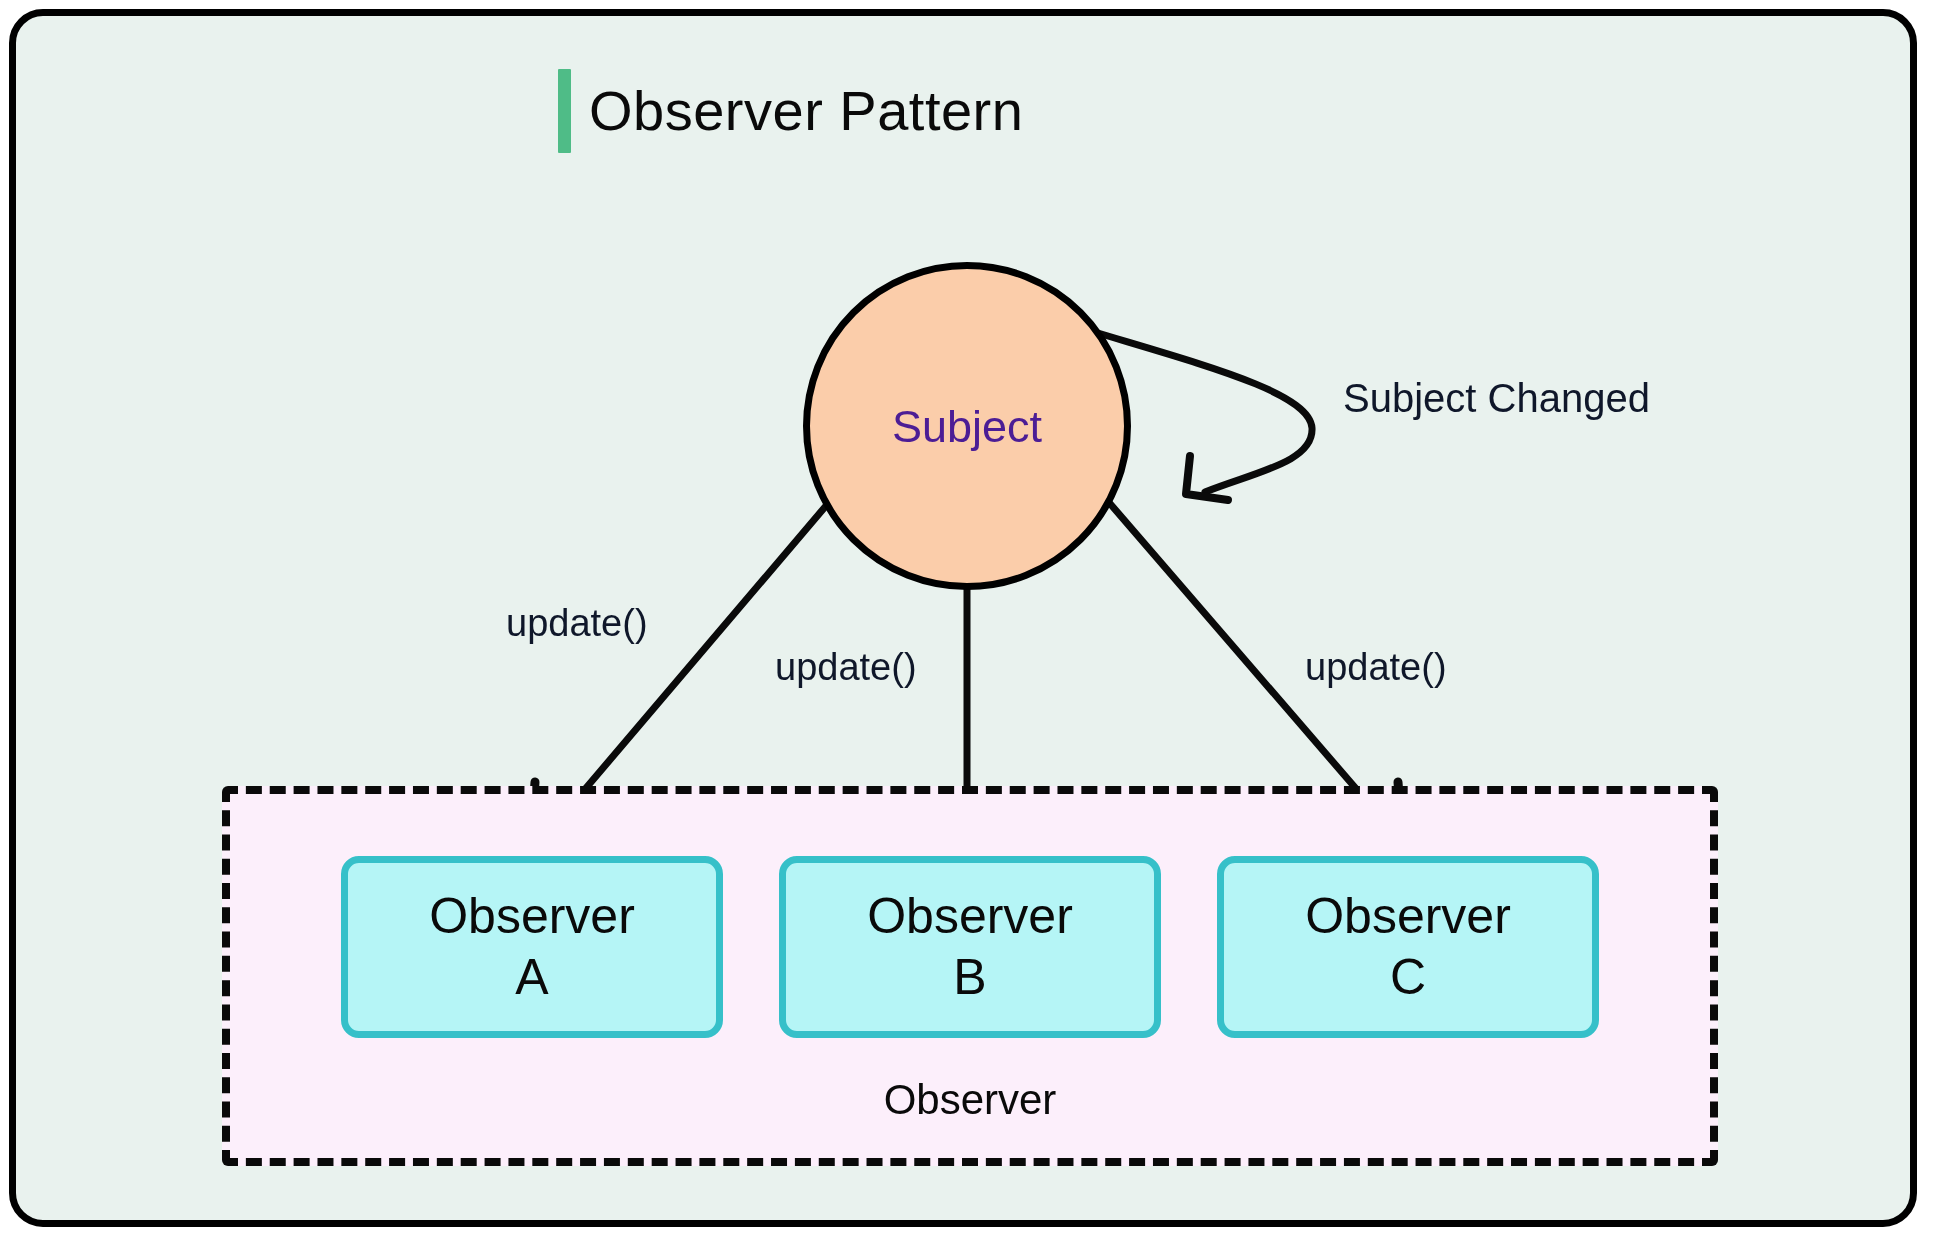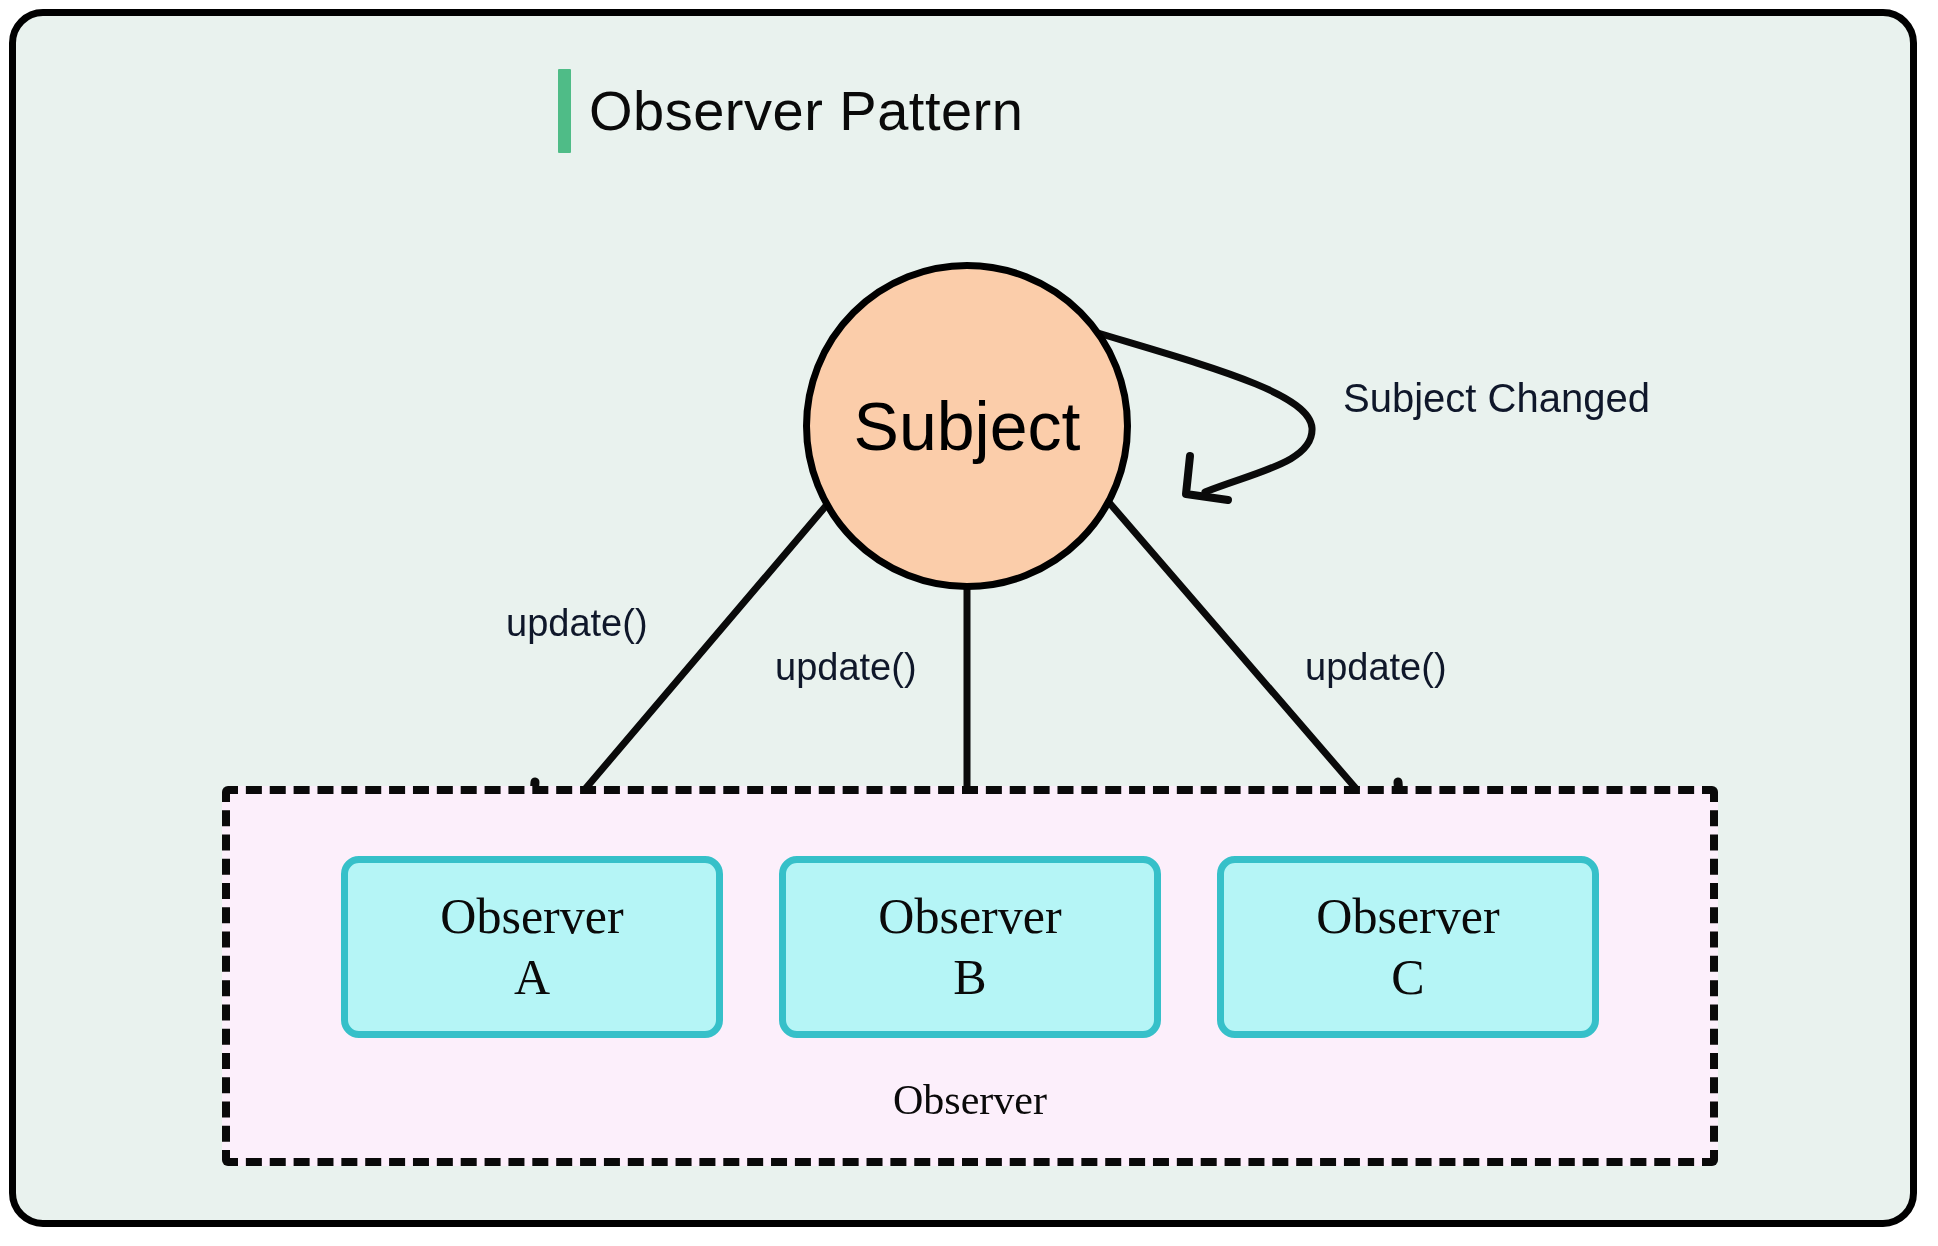--- a/index.html
+++ b/index.html
@@ -80,37 +80,36 @@
     height: 328px;
     box-sizing: border-box;
     border-radius: 50%;
     background: #fbcdaa;
     border: 7px solid #000000;
     display: flex;
     align-items: center;
     justify-content: center;
   }
   .subject-label {
-    font-size: 68px;
-    color: #000000;
+    font-size: 45px;
+    color: #4c1d95;
     line-height: 1;
   }
 
   
   .observer-group {
     position: absolute;
     left: 222px;
     top: 786px;
     width: 1496px;
     height: 380px;
     box-sizing: border-box;
     background: #fceffb;
     border: 8px dashed #0a0a0a;
     border-radius: 6px;
-    font-family: Liberation Serif, serif;
   }
   .observer-row {
     position: absolute;
     left: 0;
     top: 62px;
     width: 100%;
     display: flex;
     justify-content: center;
     gap: 56px;
   }

